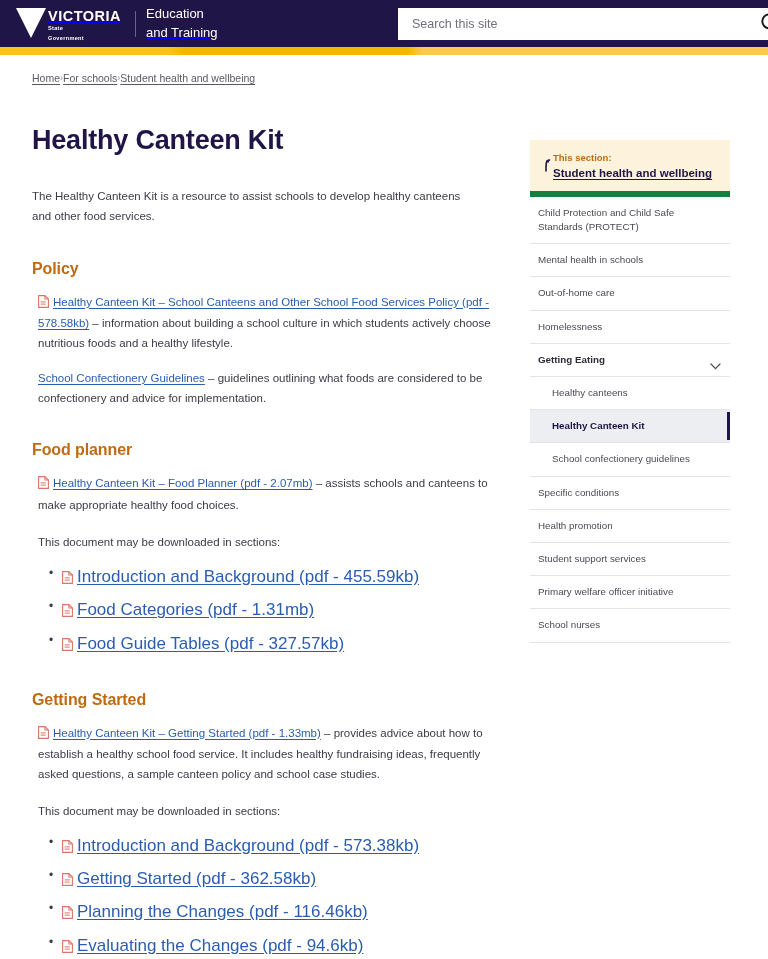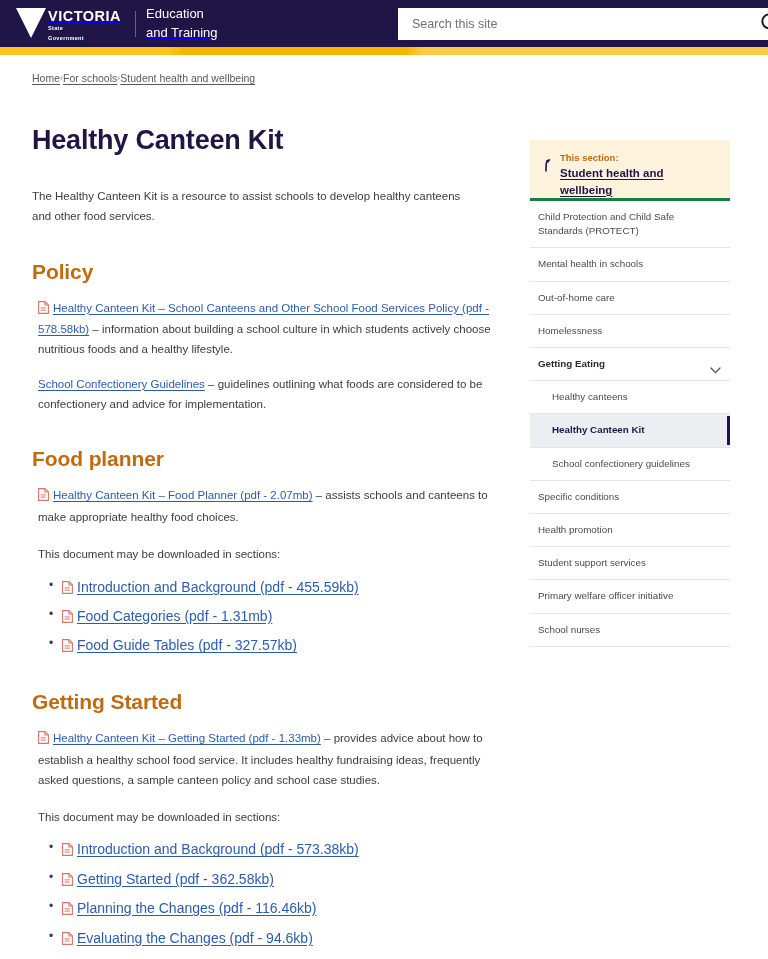--- a/index.html
+++ b/index.html
@@ -158,21 +158,21 @@
 
   .intro {
     font-size: 11.5px;
     line-height: 1.72;
     color: #3b3b47;
     margin: 31px 0 0 0;
     max-width: 450px;
   }
 
   h2.section-head {
-    font-size: 21px;
+    font-size: 16px;
     font-weight: 700;
     color: #c06a12;
     margin: 33px 0 0 0;
     letter-spacing: -0.1px;
   }
 
   p.para {
     font-size: 11.5px;
     line-height: 1.72;
     color: #3b3b47;
@@ -196,41 +196,40 @@
     vertical-align: -2px;
     margin-right: 4px;
   }
 
   ul.doclist {
     margin: 13px 0 0 0;
     padding-left: 30px;
     list-style: none;
   }
   ul.doclist li {
-    font-size: 14px;
+    font-size: 17px;
     line-height: 1.35;
     margin-bottom: 8.5px;
     position: relative;
   }
   ul.doclist li::before {
     content: "\2022";
     position: absolute;
     left: -13px;
     top: -1px;
     color: #3b3b47;
     font-size: 12px;
   }
 
   
   .this-section {
     background: #fdf3dd;
-    border-bottom: 3px solid #15803d;
-    padding: 12px 12px 0 10px;
-    display: flex;
-    gap: 7px;
+    border-bottom: 6px solid #15803d;
+    padding: 12px 12px 9px 10px;
+    display: flex;
     align-items: flex-start;
   }
   .arrow-ico { flex: none; margin-top: 5px; }
   .ts-label {
     font-size: 9.5px;
     font-weight: 700;
     color: #c06a12;
     line-height: 1.2;
   }
   .ts-title {

